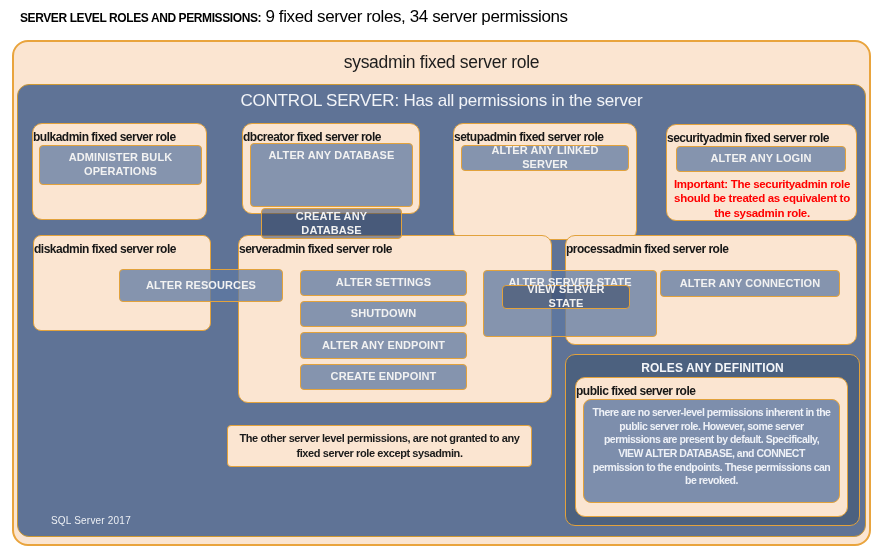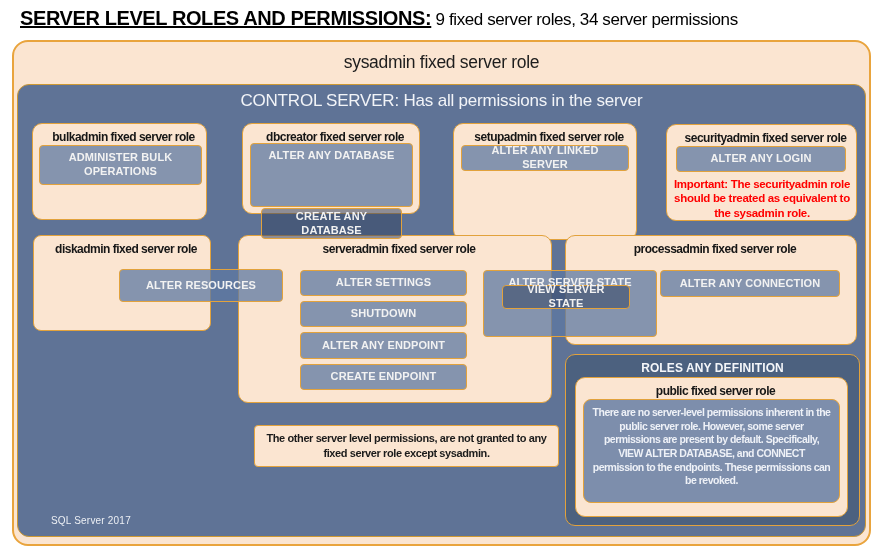--- a/index.html
+++ b/index.html
@@ -5,21 +5,21 @@
   * { box-sizing: border-box; margin: 0; padding: 0; }
   html, body { background: #ffffff; }
   body {
     width: 883px; height: 558px; position: relative; overflow: hidden;
     font-family: "Liberation Sans", sans-serif;
   }
   .abs { position: absolute; }
 
   
   .title { left: 20px; top: 7px; white-space: nowrap; color: #000; }
-  .title .main { font-size: 20px; font-weight: bold; letter-spacing: -0.4px; text-decoration: underline; }
+  .title .main { font-size: 12px; font-weight: bold; letter-spacing: -0.4px; }
   .title .sub  { font-size: 17px; letter-spacing: -0.4px; }
 
   
   .sysadmin-box {
     left: 12px; top: 40px; width: 859px; height: 506px;
     background: #FBE5D1; border: 2px solid #E9A43D; border-radius: 16px;
   }
   .sysadmin-label {
     left: 12px; top: 52px; width: 859px; text-align: center;
     font-size: 17.5px; color: #1d1d1d; letter-spacing: -0.3px;
@@ -31,24 +31,23 @@
   .control-label {
     left: 17px; top: 91px; width: 849px; text-align: center;
     font-size: 17px; color: #F2F4F8; letter-spacing: -0.2px;
   }
 
   
   .role-box {
     background: #FBE5D1; border: 1.6px solid #E2A23C; border-radius: 10px;
   }
   .role-label {
-    width: 100%; text-align: center; padding-top: 6px;
+    width: 100%; text-align: left; padding-top: 6px;
     font-size: 12px; font-weight: bold; color: #161616; letter-spacing: -0.5px;
     white-space: nowrap;
-    padding-left: 8px;
   }
 
   
   .perm {
     background: rgba(94,120,162,0.75); border: 1.4px solid #E2A23C; border-radius: 4px;
     color: #F2F2F2; font-weight: bold; font-size: 11px; letter-spacing: 0.1px;
     display: flex; align-items: center; justify-content: center; text-align: center;
     line-height: 1.25; padding: 1px 8px;
   }
   .perm-top { align-items: flex-start; padding-top: 5px; }
@@ -129,21 +128,21 @@
 <div class="abs perm" style="left:300px;top:270px;width:167px;height:26px;">ALTER SETTINGS</div>
 <div class="abs perm" style="left:300px;top:301px;width:167px;height:26px;">SHUTDOWN</div>
 <div class="abs perm" style="left:300px;top:332px;width:167px;height:27px;">ALTER ANY ENDPOINT</div>
 <div class="abs perm" style="left:300px;top:364px;width:167px;height:26px;">CREATE ENDPOINT</div>
 
 <div class="abs perm perm-top" style="left:483px;top:270px;width:174px;height:67px;">ALTER SERVER STATE</div>
 <div class="abs perm perm-dark" style="left:502px;top:285px;width:128px;height:24px;">VIEW SERVER STATE</div>
 
 <div class="abs perm" style="left:660px;top:270px;width:180px;height:27px;">ALTER ANY CONNECTION</div>
 
-<div class="abs note-box" style="left:254px;top:425px;width:305px;height:42px;">The other server level permissions, are not granted to any fixed server role except sysadmin.</div>
+<div class="abs note-box" style="left:227px;top:425px;width:305px;height:42px;">The other server level permissions, are not granted to any fixed server role except sysadmin.</div>
 
 <div class="abs vad-box" style="left:565px;top:354px;width:295px;height:172px;">
   <div class="vad-label" style="padding-top:6px;">ROLES ANY DEFINITION</div>
 </div>
 <div class="abs role-box" style="left:575px;top:377px;width:273px;height:140px;">
   <div class="role-label">public fixed server role</div>
 </div>
 <div class="abs public-desc" style="left:583px;top:399px;width:257px;height:104px;">There are no server-level permissions inherent in the public server role. However, some server permissions are present by default. Specifically, VIEW ALTER DATABASE, and CONNECT permission to the endpoints. These permissions can be revoked.</div>
 
 <div class="abs footer" style="left:34px;top:515px;">SQL Server 2017</div>

